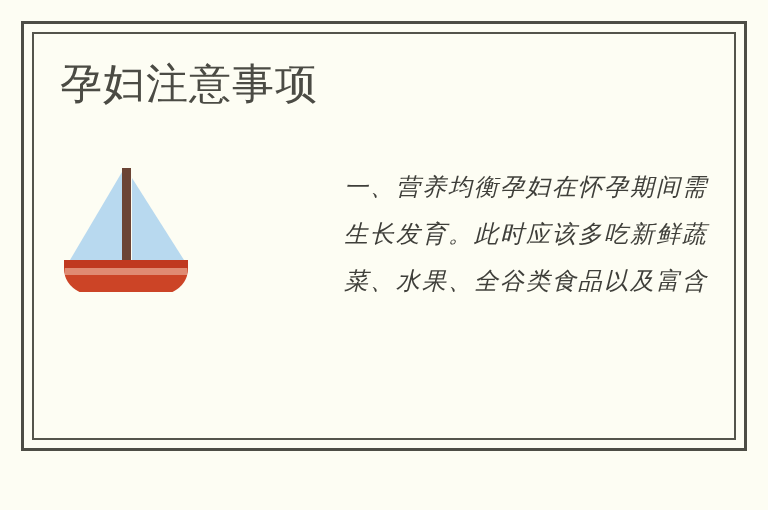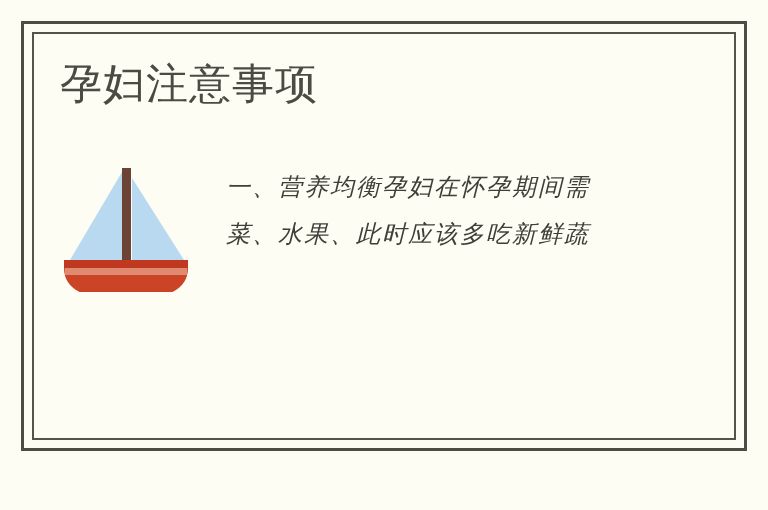--- a/index.html
+++ b/index.html
@@ -78,20 +78,21 @@
     display: block;
     width: 132px;
     height: 136px;
   }
 
   
   .body-text {
     flex: 1 1 auto;
     padding-left: 16px;
     padding-top: 14px;
+    text-align: right;
   }
   .body-line {
     font-family: "DejaVu Serif", "Liberation Serif", serif;
     font-size: 24px;
     line-height: 47px;
     color: #3f3f3a;
     letter-spacing: 2.0px;
     white-space: nowrap;
     font-style: italic;
     font-weight: 400;
@@ -121,18 +122,19 @@
         <path d="M4,104 L128,104 L128,112 Q128,144 66,144 Q4,144 4,112 Z" fill="#cc4426"></path>
 
         <rect x="4" y="104" width="124" height="8" fill="#c0381f"></rect>
 
         <rect x="5" y="112" width="122" height="7" fill="#e08a72"></rect>
       </svg>
     </div>
 
     <div class="body-text">
       <div class="body-line">一、营养均衡孕妇在怀孕期间需</div>
-      <div class="body-line">菜、水果、此时应该多吃新鲜蔬</div>
+      <div class="body-line">生长发育。此时应该多吃新鲜蔬</div>
+      <div class="body-line">菜、水果、全谷类食品以及富含</div>
     </div>
 
   </div>
 
 </div>
 
 </body></html>

